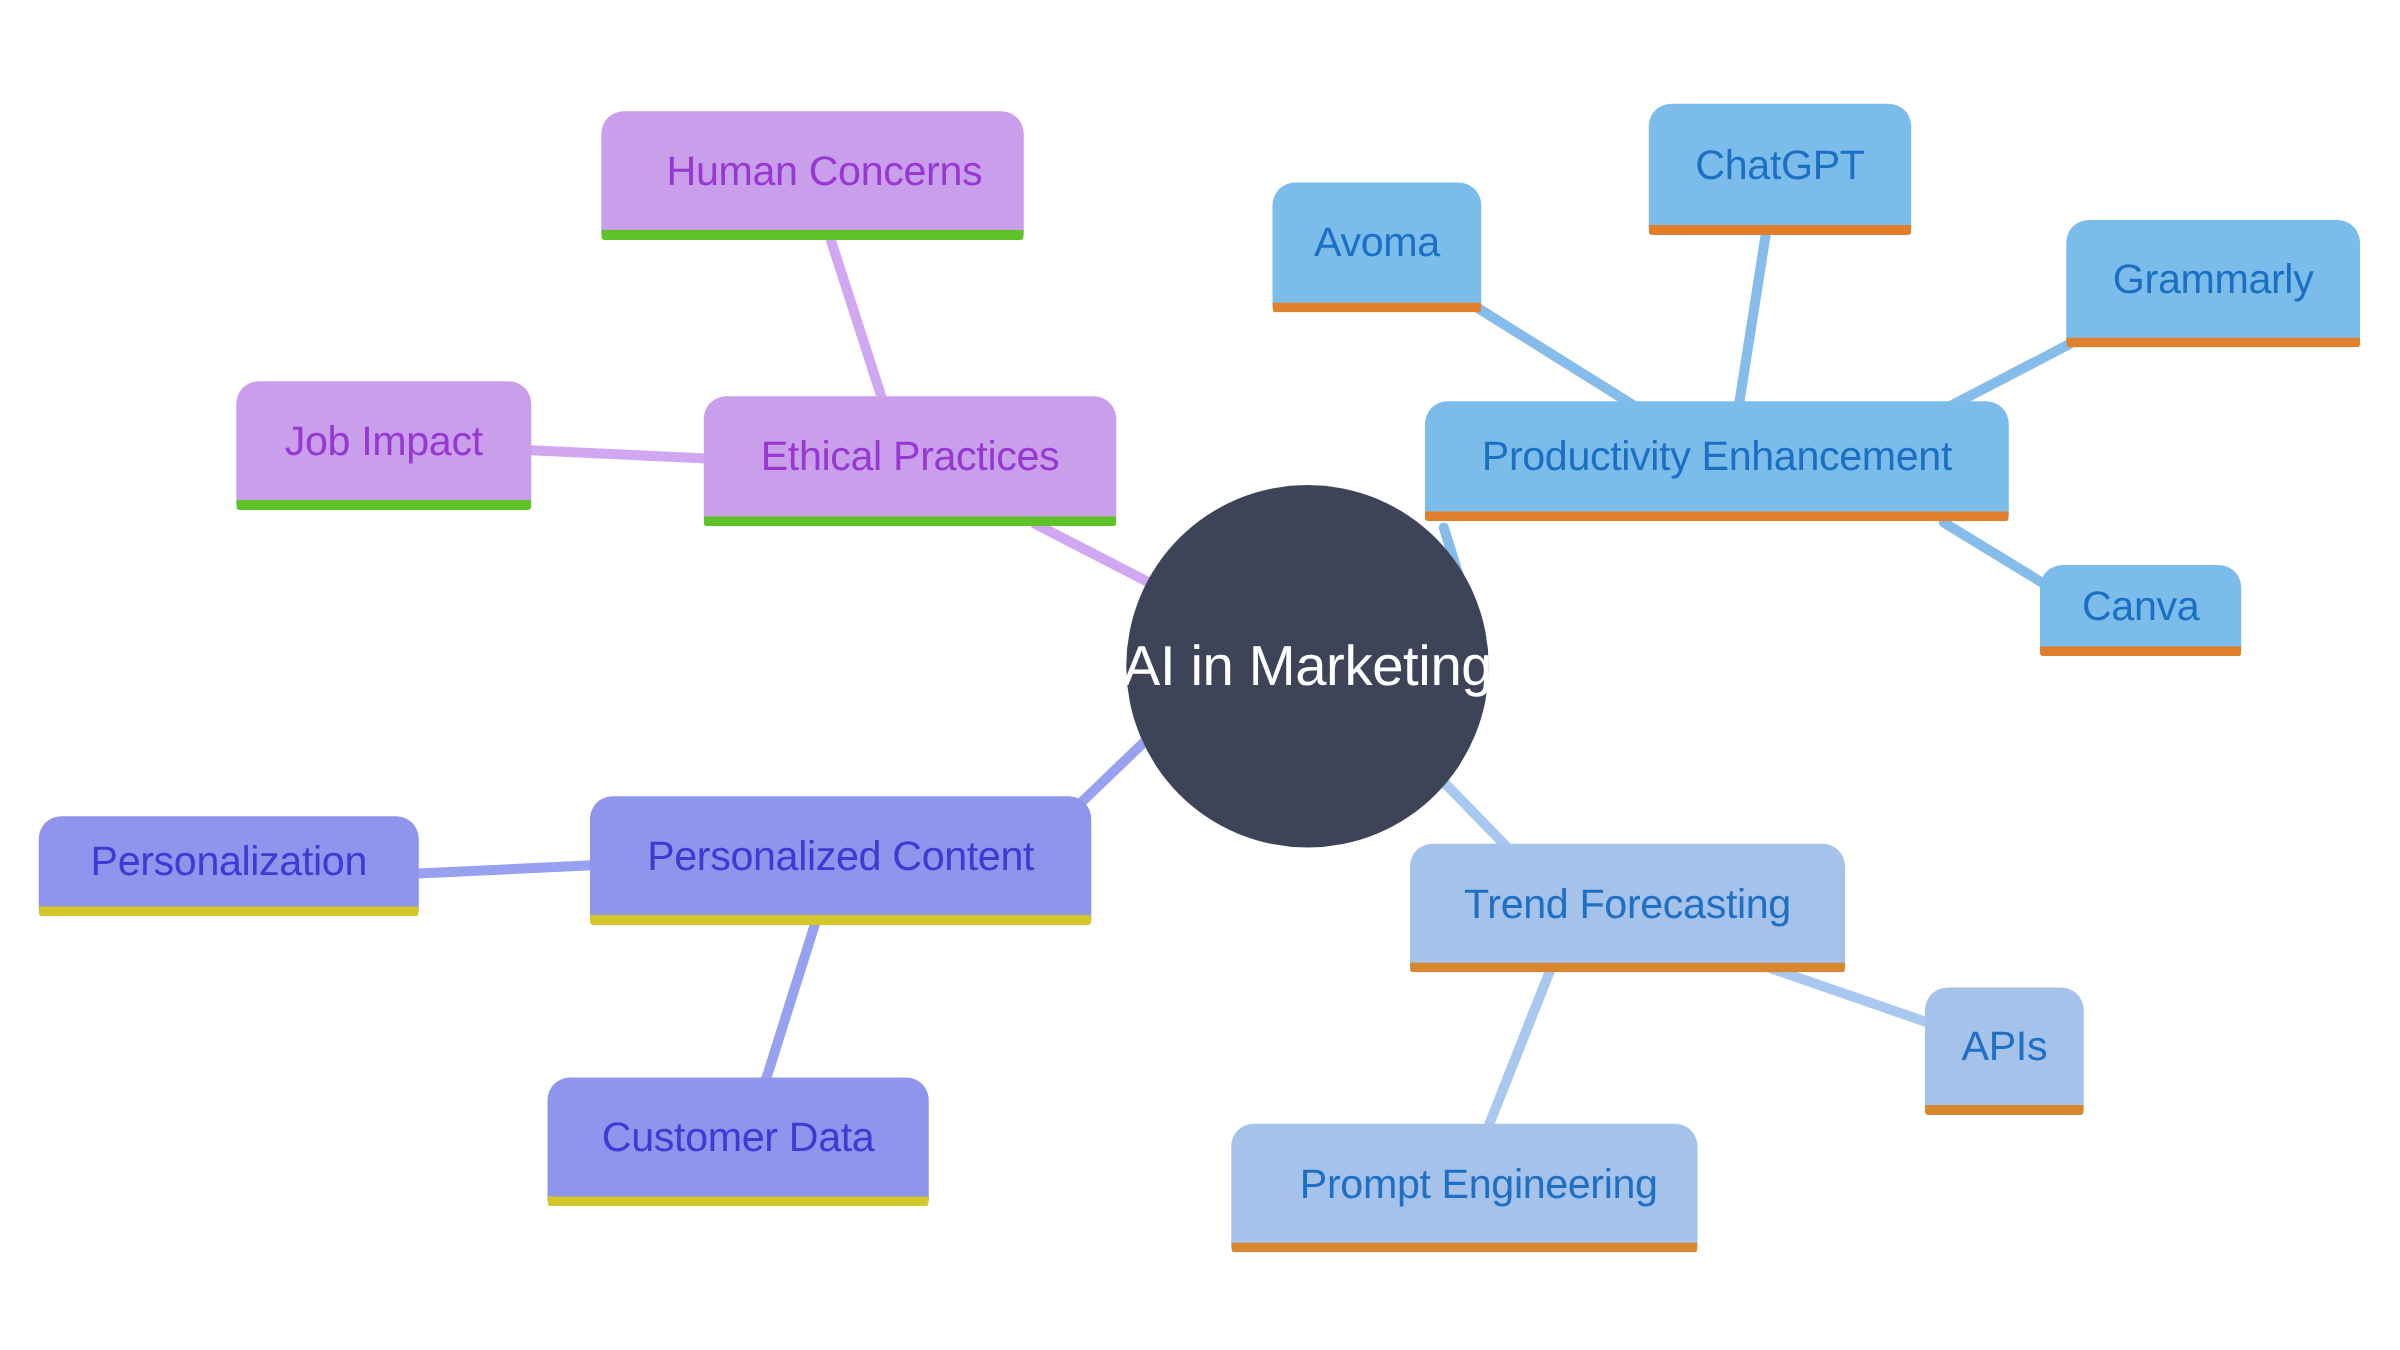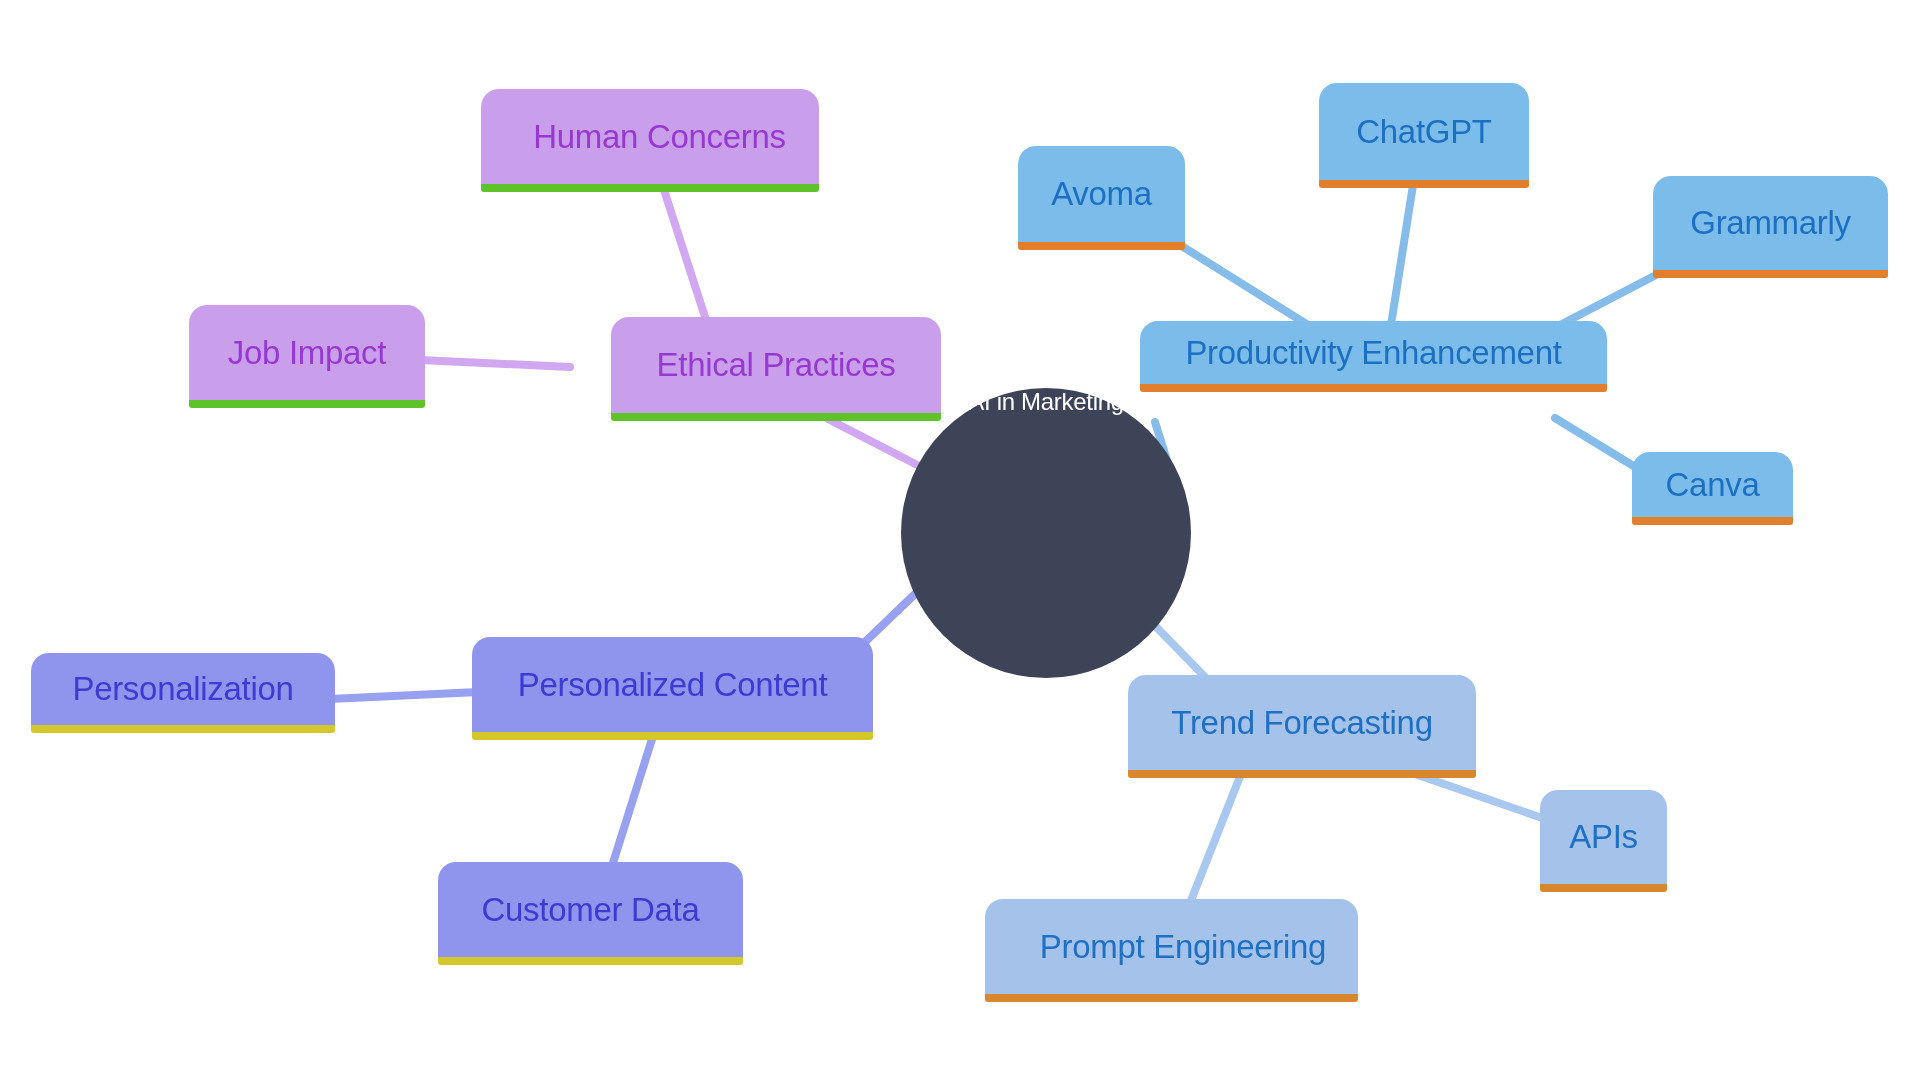--- a/index.html
+++ b/index.html
@@ -36,47 +36,47 @@
   }
   
   .b-ethics   { background: #C99FEB; color: #9838D2; border-bottom: 8px solid #5EC329; }
   .b-prod     { background: #7CBCEA; color: #1C70C3; border-bottom: 8px solid #E27F2C; }
   .b-trend    { background: #A4C2EA; color: #1F70C5; border-bottom: 8px solid #D8872E; }
   .b-content  { background: #8F94EC; color: #3C3BD3; border-bottom: 8px solid #D3C729; }
 
   
   .n-human-concerns   { left: 481px;  top: 89px;  width: 338px; height: 103px; padding-left: 19px; }
   .n-job-impact       { left: 189px;  top: 305px; width: 236px; height: 103px; }
-  .n-ethical          { left: 563px;  top: 317px; width: 330px; height: 104px; margin-left: 48px; }
+  .n-ethical          { left: 563px;  top: 317px; width: 330px; height: 104px; }
   .n-avoma            { left: 1018px; top: 146px; width: 167px; height: 104px; }
   .n-chatgpt          { left: 1319px; top: 83px;  width: 210px; height: 105px; }
   .n-grammarly        { left: 1653px; top: 176px; width: 235px; height: 102px; align-items: center; }
-  .n-productivity     { left: 1140px; top: 321px; width: 467px; height: 71px; }
+  .n-productivity     { left: 1140px; top: 321px; width: 467px; height: 96px; }
   .n-canva            { left: 1632px; top: 452px; width: 161px; height: 73px; }
   .n-trend            { left: 1089px; top: 675px; width: 348px; height: 103px; margin-left: 39px; }
   .n-apis             { left: 1540px; top: 790px; width: 127px; height: 102px; }
   .n-prompt           { left: 985px;  top: 899px; width: 373px; height: 103px; padding-left: 23px; }
   .n-personalized     { left: 472px;  top: 637px; width: 401px; height: 103px; }
   .n-personalization  { left: 31px;   top: 653px; width: 304px; height: 80px; }
   .n-customer         { left: 438px;  top: 862px; width: 305px; height: 103px; }
 
   .center-node {
     position: absolute;
     z-index: 2;
     left: 901px;
     top: 388px;
     width: 290px;
     height: 290px;
     border-radius: 50%;
     background: #3E4458;
     color: #ffffff;
     display: flex;
-    align-items: flex-start;
+    align-items: center;
     justify-content: center;
-    font-size: 24px;
+    font-size: 45px;
     letter-spacing: -0.3px;
     white-space: nowrap;
   }
 </style>
 </head>
 <body>
 
 <div class="canvas">
 
   <svg class="edges" width="1920" height="1080" viewBox="0 0 1920 1080">

